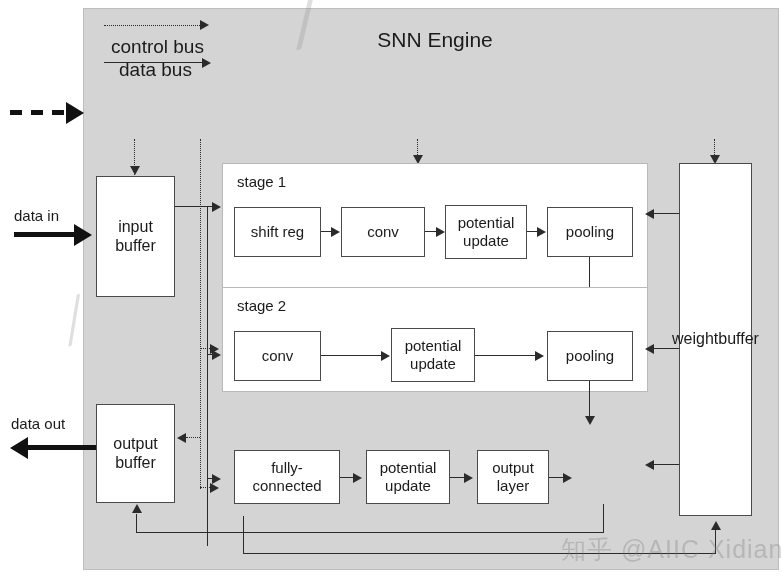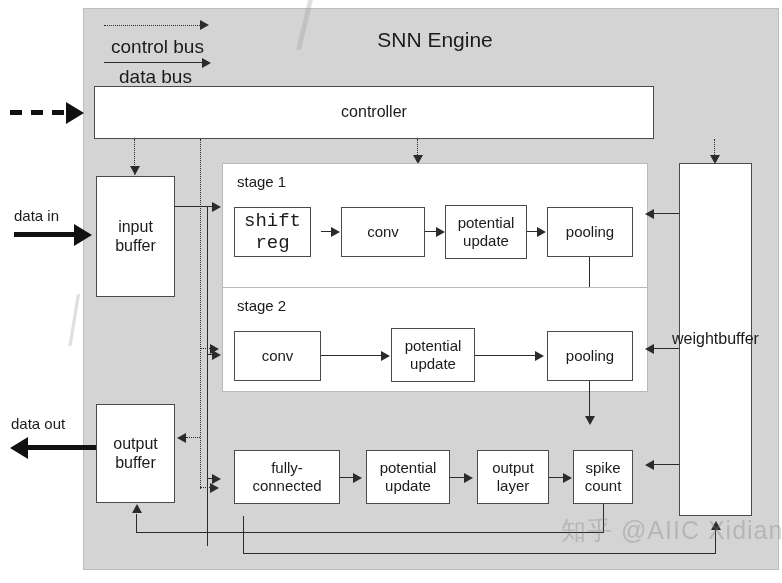--- a/index.html
+++ b/index.html
@@ -136,28 +136,25 @@
   <div class="engine-panel"></div>
 
   <div class="engine-title">SNN Engine</div>
 
   <div class="dot-h" style="left:104px; top:25px; width:98px;"></div>
   <div class="ah ah-r" style="left:200px; top:20px;"></div>
   <div class="legend-label" style="left:111px; top:36px;">control bus</div>
 
   <div class="ln hline" style="left:104px; top:62px; width:100px;"></div>
   <div class="ah ah-r" style="left:202px; top:57.5px;"></div>
-  <div class="legend-label" style="left:119px; top:66px;">data bus</div>
+  <div class="legend-label" style="left:119px; top:59px;">data bus</div>
 
   <div class="dash-thick" style="left:10px; top:110px; width:62px;"></div>
   <div class="ah ah-r-big" style="left:66px; top:101.5px;"></div>
 
-  <div class="block" style="left:94px; top:86px; width:560px; height:53px; font-size:16px;">
-    <span>controller</span>
-  </div>
 
   <div class="dot-v" style="left:134px; top:139px; height:36px;"></div>
   <div class="ah ah-d" style="left:129.5px; top:166px;"></div>
 
   <div class="dot-v" style="left:417px; top:139px; height:22px;"></div>
   <div class="ah ah-d" style="left:412.5px; top:155px;"></div>
 
   <div class="dot-v" style="left:714px; top:139px; height:22px;"></div>
   <div class="ah ah-d" style="left:709.5px; top:155px;"></div>
 
@@ -197,21 +194,21 @@
 
   <div class="ln hline" style="left:207px; top:354px; width:6px;"></div>
   <div class="ah ah-r" style="left:212px; top:349.5px;"></div>
 
   <div class="ln hline" style="left:207px; top:478px; width:6px;"></div>
   <div class="ah ah-r" style="left:212px; top:473.5px;"></div>
 
   <div class="stage-box" style="left:222px; top:163px; width:426px; height:140px;">
     <span class="stage-label">stage 1</span>
   </div>
-  <div class="block" style="left:234px; top:207px; width:77px; height:50px; font-size:19px;font-family:Liberation Mono, monospace;">
+  <div class="block" style="left:234px; top:207px; width:87px; height:50px; font-size:15px;">
     <span>shift reg</span>
   </div>
   <div class="ln hline" style="left:321px; top:231px; width:13px;"></div>
   <div class="ah ah-r" style="left:331px; top:226.5px;"></div>
 
   <div class="block" style="left:341px; top:207px; width:84px; height:50px; font-size:15px;">
     <span>conv</span>
   </div>
   <div class="ln hline" style="left:425px; top:231px; width:14px;"></div>
   <div class="ah ah-r" style="left:436px; top:226.5px;"></div>
@@ -267,24 +264,20 @@
   <div class="ln hline" style="left:450px; top:477px; width:17px;"></div>
   <div class="ah ah-r" style="left:464px; top:472.5px;"></div>
 
   <div class="block" style="left:477px; top:450px; width:72px; height:54px; font-size:15px; flex-direction:column;">
     <span>output</span>
     <span>layer</span>
   </div>
   <div class="ln hline" style="left:549px; top:477px; width:17px;"></div>
   <div class="ah ah-r" style="left:563px; top:472.5px;"></div>
 
-  <div class="block" style="left:573px; top:450px; width:60px; height:54px; font-size:15px; flex-direction:column;">
-    <span>spike</span>
-    <span>count</span>
-  </div>
 
   <div class="block" style="left:679px; top:163px; width:73px; height:353px; font-size:16px; flex-direction:row;">
     <span>weight</span>
     <span>buffer</span>
   </div>
 
   <div class="ln hline" style="left:653px; top:213px; width:26px;"></div>
   <div class="ah ah-l" style="left:645px; top:208.5px;"></div>
 
   <div class="ln hline" style="left:653px; top:348px; width:26px;"></div>
@@ -298,18 +291,18 @@
   <div class="ln vline" style="left:243px; top:516px; height:38px;"></div>
   <div class="ah ah-u" style="left:710.5px; top:521px;"></div>
 
   <div class="ln vline" style="left:603px; top:504px; height:29px;"></div>
   <div class="ln hline" style="left:136px; top:532px; width:468px;"></div>
   <div class="ln vline" style="left:136px; top:514px; height:19px;"></div>
   <div class="ah ah-u" style="left:131.5px; top:504px;"></div>
 
   <div class="wm-logo" style="left:290px; top:-18px; transform:rotate(-14deg);">╱</div>
   <div class="wm-logo" style="left:62px; top:300px; font-size:40px; transform:rotate(-18deg);">╱</div>
-  <div class="wm-text" style="left:561px; top:514px;">
+  <div class="wm-text" style="left:561px; top:533px;">
     <span>知乎</span>
     <span>@AIIC Xidian</span>
   </div>
 
 </div>
 
 </body></html>

